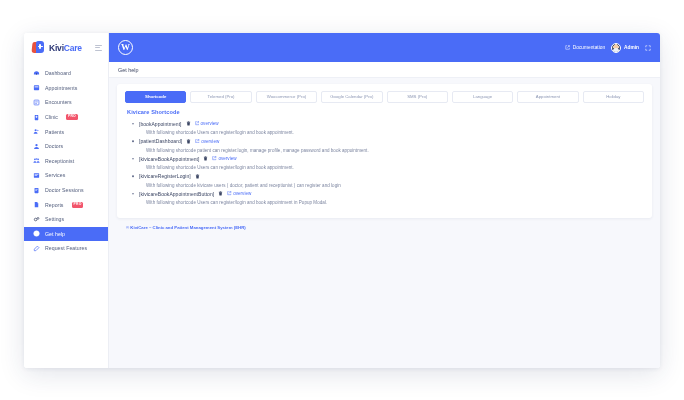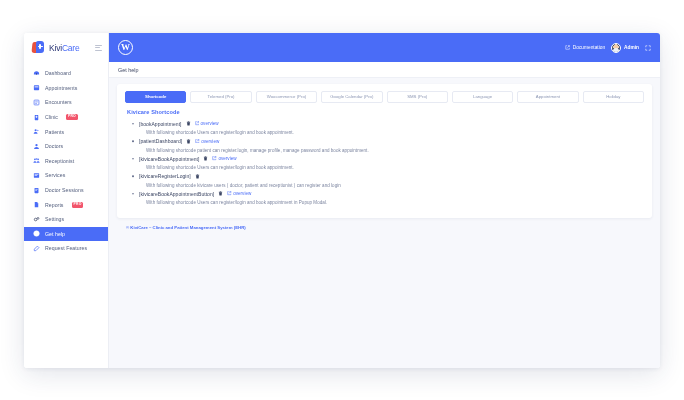--- a/index.html
+++ b/index.html
@@ -38,21 +38,21 @@
   .brand-logo .b2{
     position:absolute;left:4px;top:0;width:8px;height:12px;
     background:#4a6cf7;border-radius:2px 3px 3px 0;
   }
   .brand-logo .b3{
     position:absolute;left:5.5px;top:4.5px;width:5px;height:1.6px;background:#fff;border-radius:1px;
   }
   .brand-logo .b4{
     position:absolute;left:7.2px;top:2.8px;width:1.6px;height:5px;background:#fff;border-radius:1px;
   }
-  .brand-text{font-size:8.5px;font-weight:normal;letter-spacing:-0.2px;white-space:nowrap;}
+  .brand-text{font-size:8.5px;font-weight:bold;letter-spacing:-0.2px;white-space:nowrap;}
   .brand-text .k{color:#2b3674;}
   .brand-text .c{color:#4a6cf7;}
   .burger{margin-left:auto;display:flex;flex-direction:column;gap:1.5px;width:7px;opacity:.55;}
   .burger i{display:block;height:1px;background:#8a93ad;border-radius:1px;}
   .burger i:nth-child(2){width:5px;}
 
   .nav{display:flex;flex-direction:column;padding-top:4px;}
   .nav-item{
     display:flex;align-items:center;gap:5px;
     height:14.6px;padding:0 6px 0 9px;

